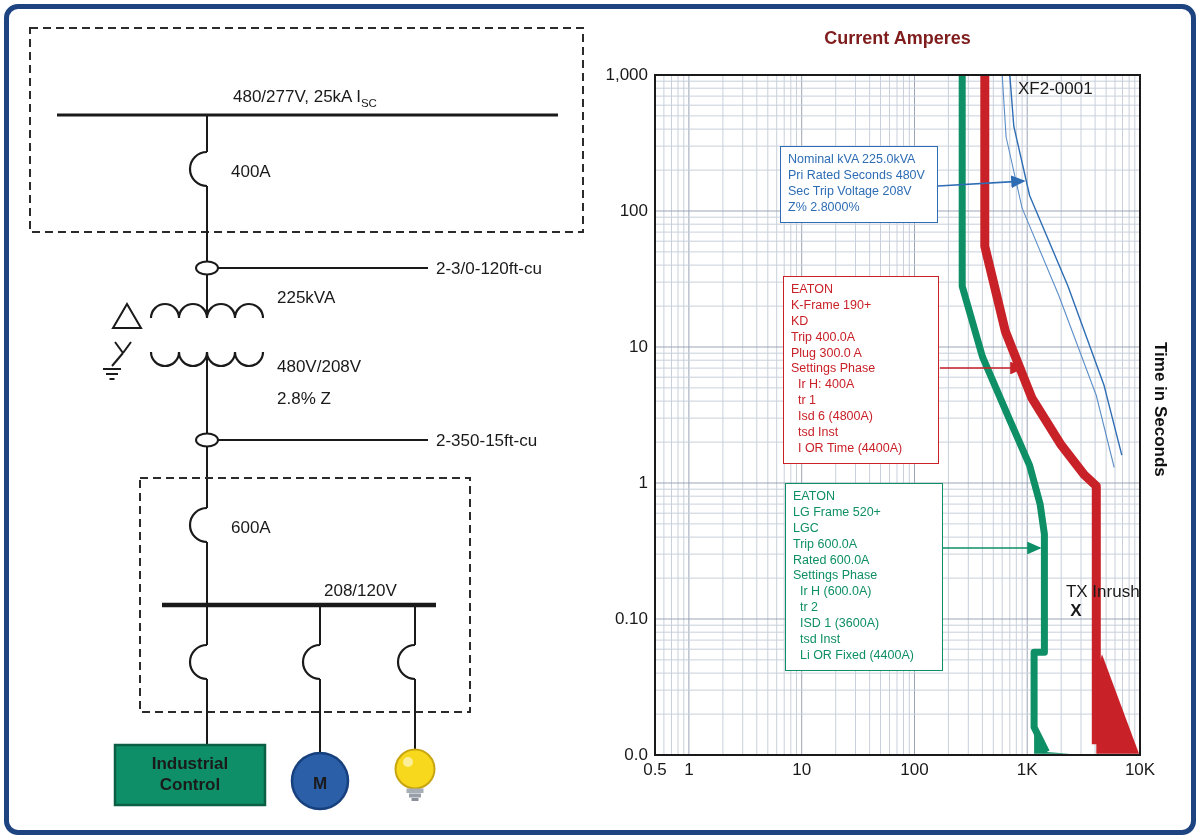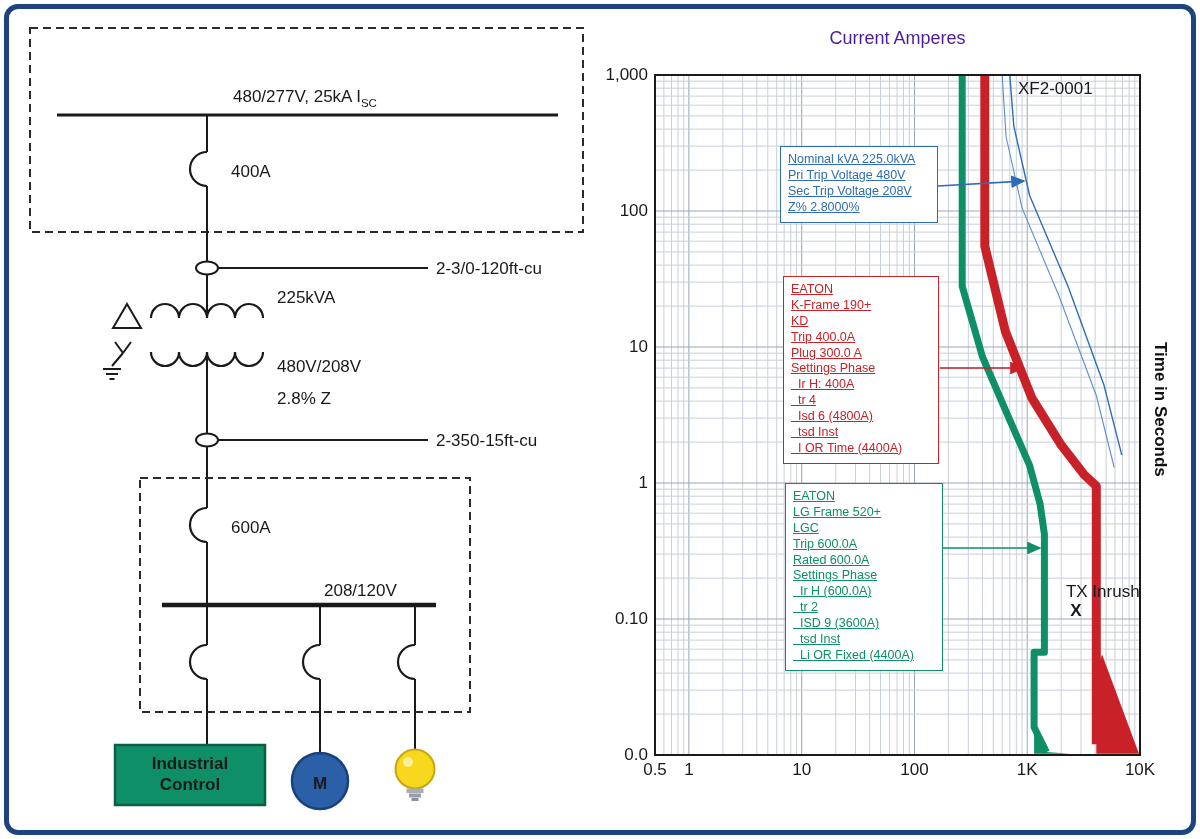--- a/index.html
+++ b/index.html
@@ -4,25 +4,25 @@
 <style>
   * { box-sizing: border-box; }
   body { margin:0; background:#ffffff; font-family:"Liberation Sans", sans-serif; }
   .screen { position:relative; width:1200px; height:839px; background:#fff; overflow:hidden; }
   .frame { position:absolute; inset:4px; border:5px solid #1d4380; border-radius:14px; pointer-events:none; z-index:40; }
   svg { position:absolute; top:0; }
   #oneline { left:0; }
   #tcc { left:600px; }
   svg text { font-family:"Liberation Sans", sans-serif; fill:#1a1a1a; font-size:17px; }
   .chart-title { position:absolute; left:655px; top:28px; width:485px; text-align:center;
-                 font-size:18px; font-weight:normal; color:#4c1d95; }
+                 font-size:18px; font-weight:bold; color:#7f1d1d; }
   .yaxis-title { position:absolute; left:1150px; top:342px; writing-mode:vertical-rl;
                  font-size:17px; font-weight:bold; color:#111; }
   .anno { position:absolute; background:#fff; border:1.6px solid; padding:5px 7px 6px;
-          font-size:12.5px; line-height:1.27; white-space:pre; z-index:10;text-decoration:underline; }
+          font-size:12.5px; line-height:1.27; white-space:pre; z-index:10; }
   .anno-blue  { color:#2e6db4; border-color:#2e6db4; left:780px; top:146px; width:158px; }
   .anno-red   { color:#c92128; border-color:#c92128; left:783px; top:276px; width:156px; }
   .anno-green { color:#0e8f66; border-color:#0e8f66; left:785px; top:483px; width:158px; }
 </style>
 </head>
 <body>
 
 <div class="screen">
   <div class="frame"></div>
 
@@ -242,16 +242,16 @@
           <text x="475.9" y="615.7" fill="#2e6db4" font-size="15" font-weight="bold" text-anchor="middle">X</text>
         </g>
       </g>
     <g>
       <line x1="338" y1="186" x2="424" y2="181" stroke="#2e6db4" stroke-width="1.6" marker-end="url(#ah-blue)"></line>
       <line x1="340" y1="368" x2="423" y2="368" stroke="#c92128" stroke-width="1.6" marker-end="url(#ah-red)"></line>
       <line x1="343" y1="548" x2="440" y2="548" stroke="#0e8f66" stroke-width="1.6" marker-end="url(#ah-green)"></line>
     </g>
   </svg>
 
-  <div class="anno anno-blue"><div>Nominal kVA 225.0kVA</div><div>Pri Trip Voltage 480V</div><div>Sec Trip Voltage 208V</div><div>Z% 2.8000%</div></div>
-  <div class="anno anno-red"><div>EATON</div><div>K-Frame 190+</div><div>KD</div><div>Trip 400.0A</div><div>Plug 300.0 A</div><div>Settings Phase</div><div>  Ir H: 400A</div><div>  tr 4</div><div>  Isd 6 (4800A)</div><div>  tsd Inst</div><div>  I OR Time (4400A)</div></div>
-  <div class="anno anno-green"><div>EATON</div><div>LG Frame 520+</div><div>LGC</div><div>Trip 600.0A</div><div>Rated 600.0A</div><div>Settings Phase</div><div>  Ir H (600.0A)</div><div>  tr 2</div><div>  ISD 9 (3600A)</div><div>  tsd Inst</div><div>  Li OR Fixed (4400A)</div></div>
+  <div class="anno anno-blue"><div>Nominal kVA 225.0kVA</div><div>Pri Rated Seconds 480V</div><div>Sec Trip Voltage 208V</div><div>Z% 2.8000%</div></div>
+  <div class="anno anno-red"><div>EATON</div><div>K-Frame 190+</div><div>KD</div><div>Trip 400.0A</div><div>Plug 300.0 A</div><div>Settings Phase</div><div>  Ir H: 400A</div><div>  tr 1</div><div>  Isd 6 (4800A)</div><div>  tsd Inst</div><div>  I OR Time (4400A)</div></div>
+  <div class="anno anno-green"><div>EATON</div><div>LG Frame 520+</div><div>LGC</div><div>Trip 600.0A</div><div>Rated 600.0A</div><div>Settings Phase</div><div>  Ir H (600.0A)</div><div>  tr 2</div><div>  ISD 1 (3600A)</div><div>  tsd Inst</div><div>  Li OR Fixed (4400A)</div></div>
 </div>
 
 </body></html>

